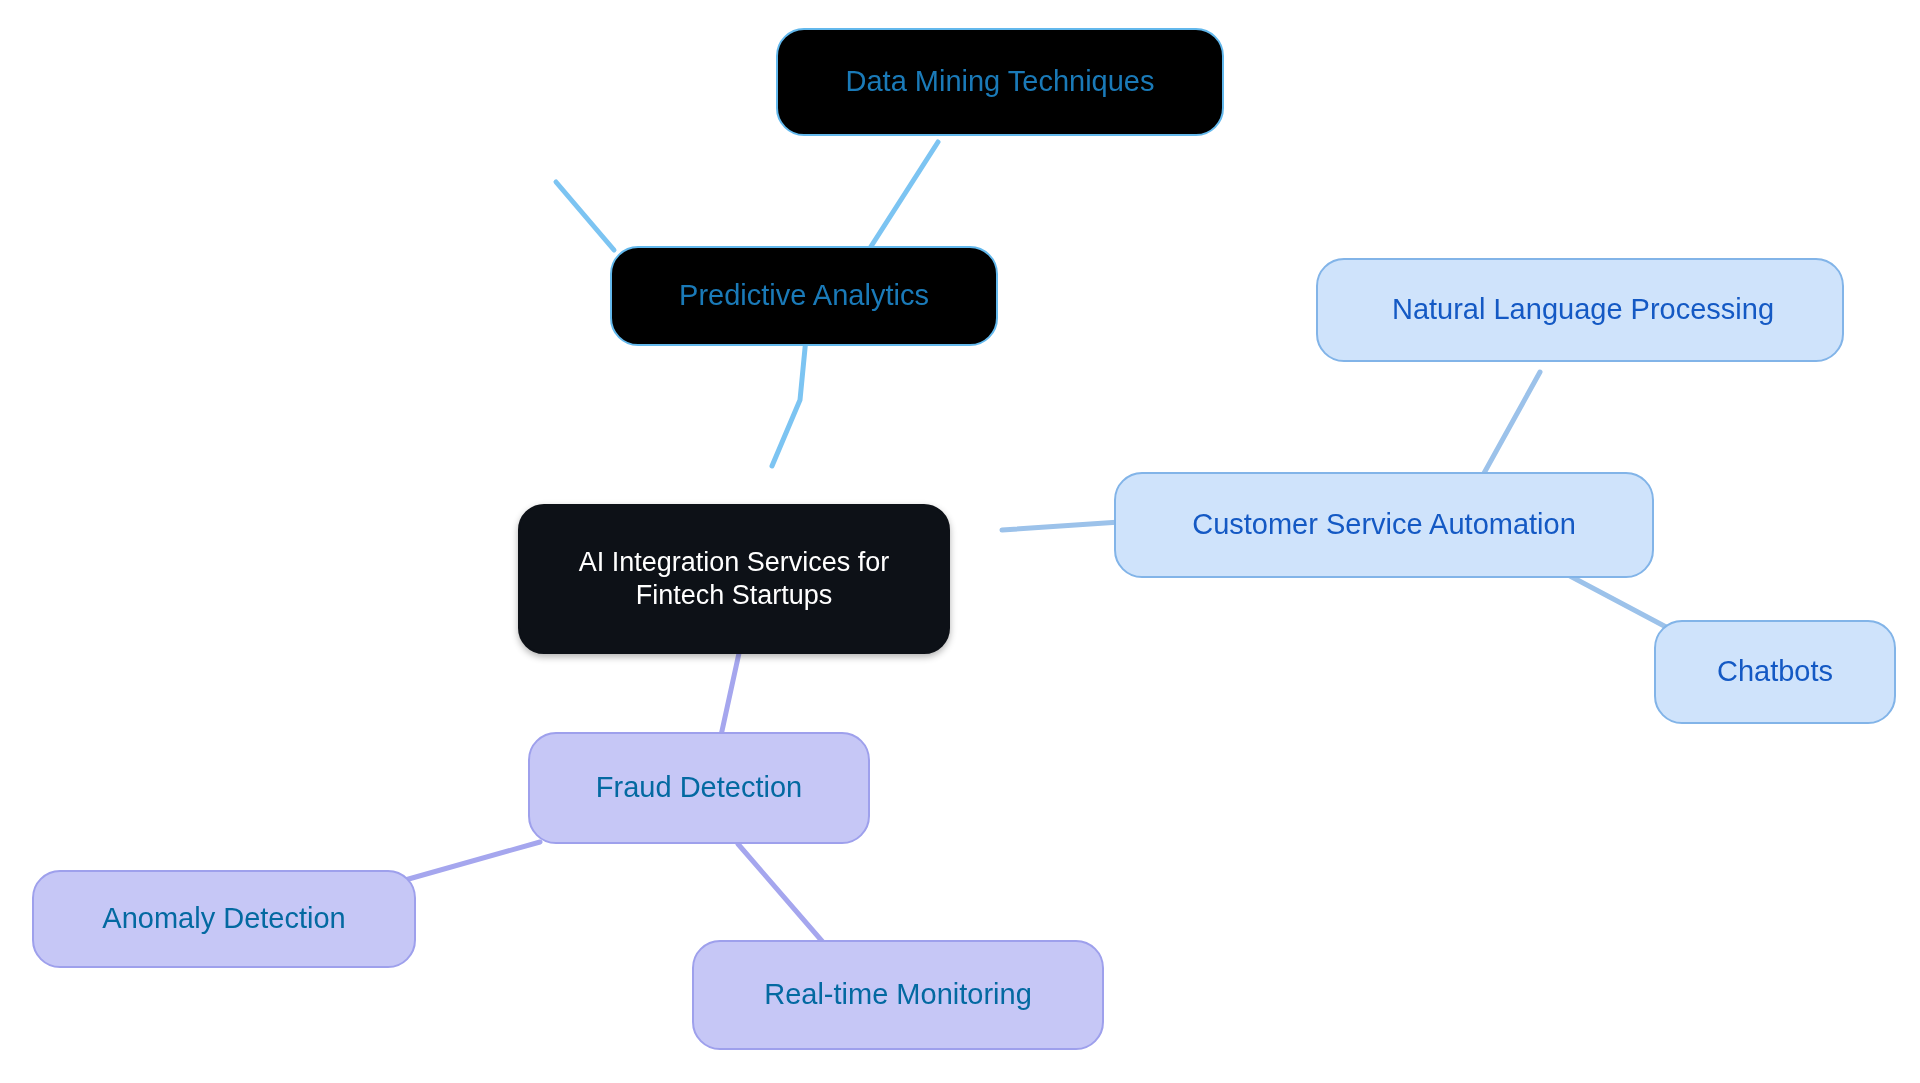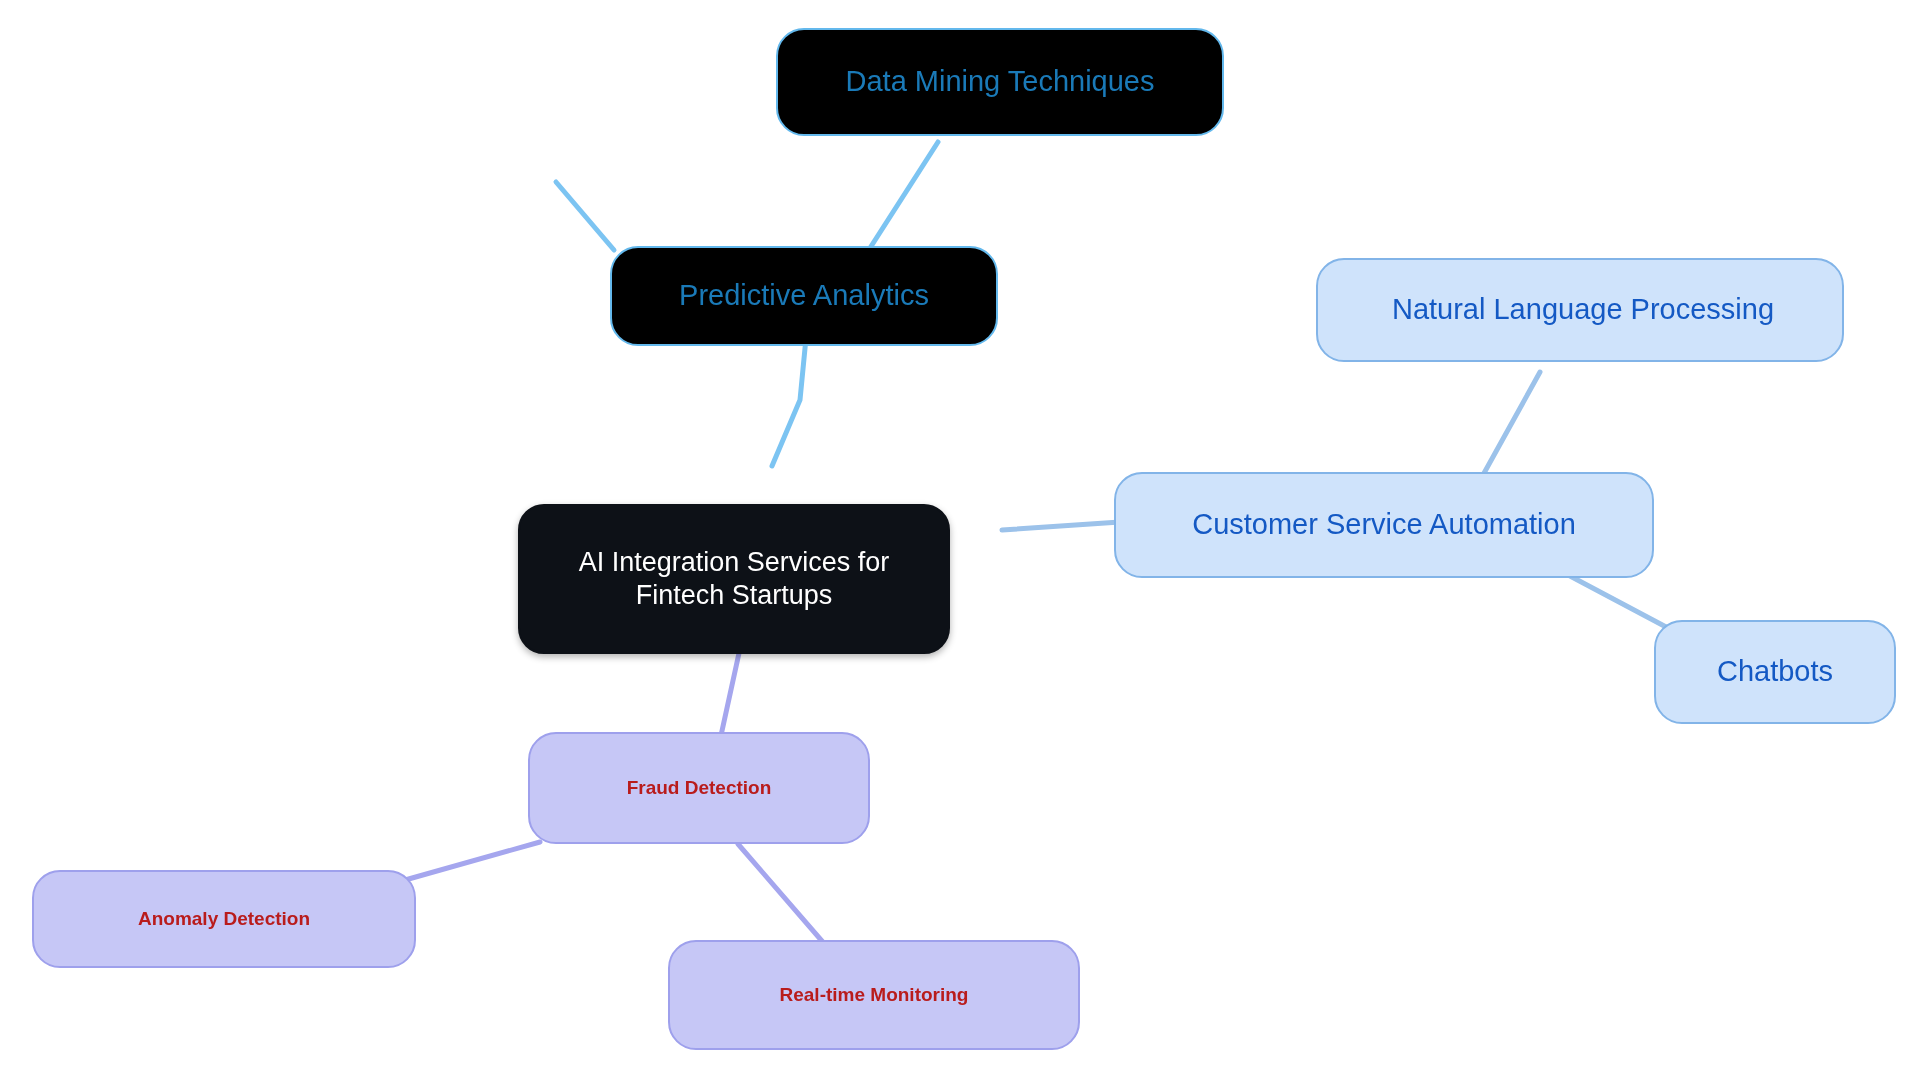--- a/index.html
+++ b/index.html
@@ -68,24 +68,23 @@
     background: #cfe3fb;
     border-color: #82b4e8;
     color: #1459c4;
     font-size: 29px;
     z-index: 4;
   }
 
   .node-lavender {
     background: #c6c7f6;
     border-color: #9ea0ec;
-    color: #b91c1c;
-    font-size: 19px;
+    color: #0369a1;
+    font-size: 29px;
     z-index: 4;
-    font-weight: bold;
   }
 </style>
 </head>
 <body>
 
 <div id="mindmap-root">
 
   <svg id="edge-layer" viewBox="0 0 1920 1083" width="1920" height="1083" xmlns="http://www.w3.org/2000/svg">
 
     <path d="M 772 466 L 800 400 L 806 338" fill="none" stroke="#7cc4f2" stroke-width="5" stroke-linecap="round"></path>
@@ -118,15 +117,15 @@
 
   <div class="node node-paleblue" style="left:1654px; top:620px; width:242px; height:104px;">Chatbots</div>
 
   <div class="node node-central" style="left:518px; top:464px; width:432px; height:150px;margin-top:40px;">AI Integration Services for
 Fintech Startups</div>
 
   <div class="node node-lavender" style="left:528px; top:732px; width:342px; height:112px;">Fraud Detection</div>
 
   <div class="node node-lavender" style="left:32px; top:870px; width:384px; height:98px;">Anomaly Detection</div>
 
-  <div class="node node-lavender" style="left:668px; top:940px; width:412px; height:110px;">Real-time Monitoring</div>
+  <div class="node node-lavender" style="left:692px; top:940px; width:412px; height:110px;">Real-time Monitoring</div>
 
 </div>
 
 </body></html>

